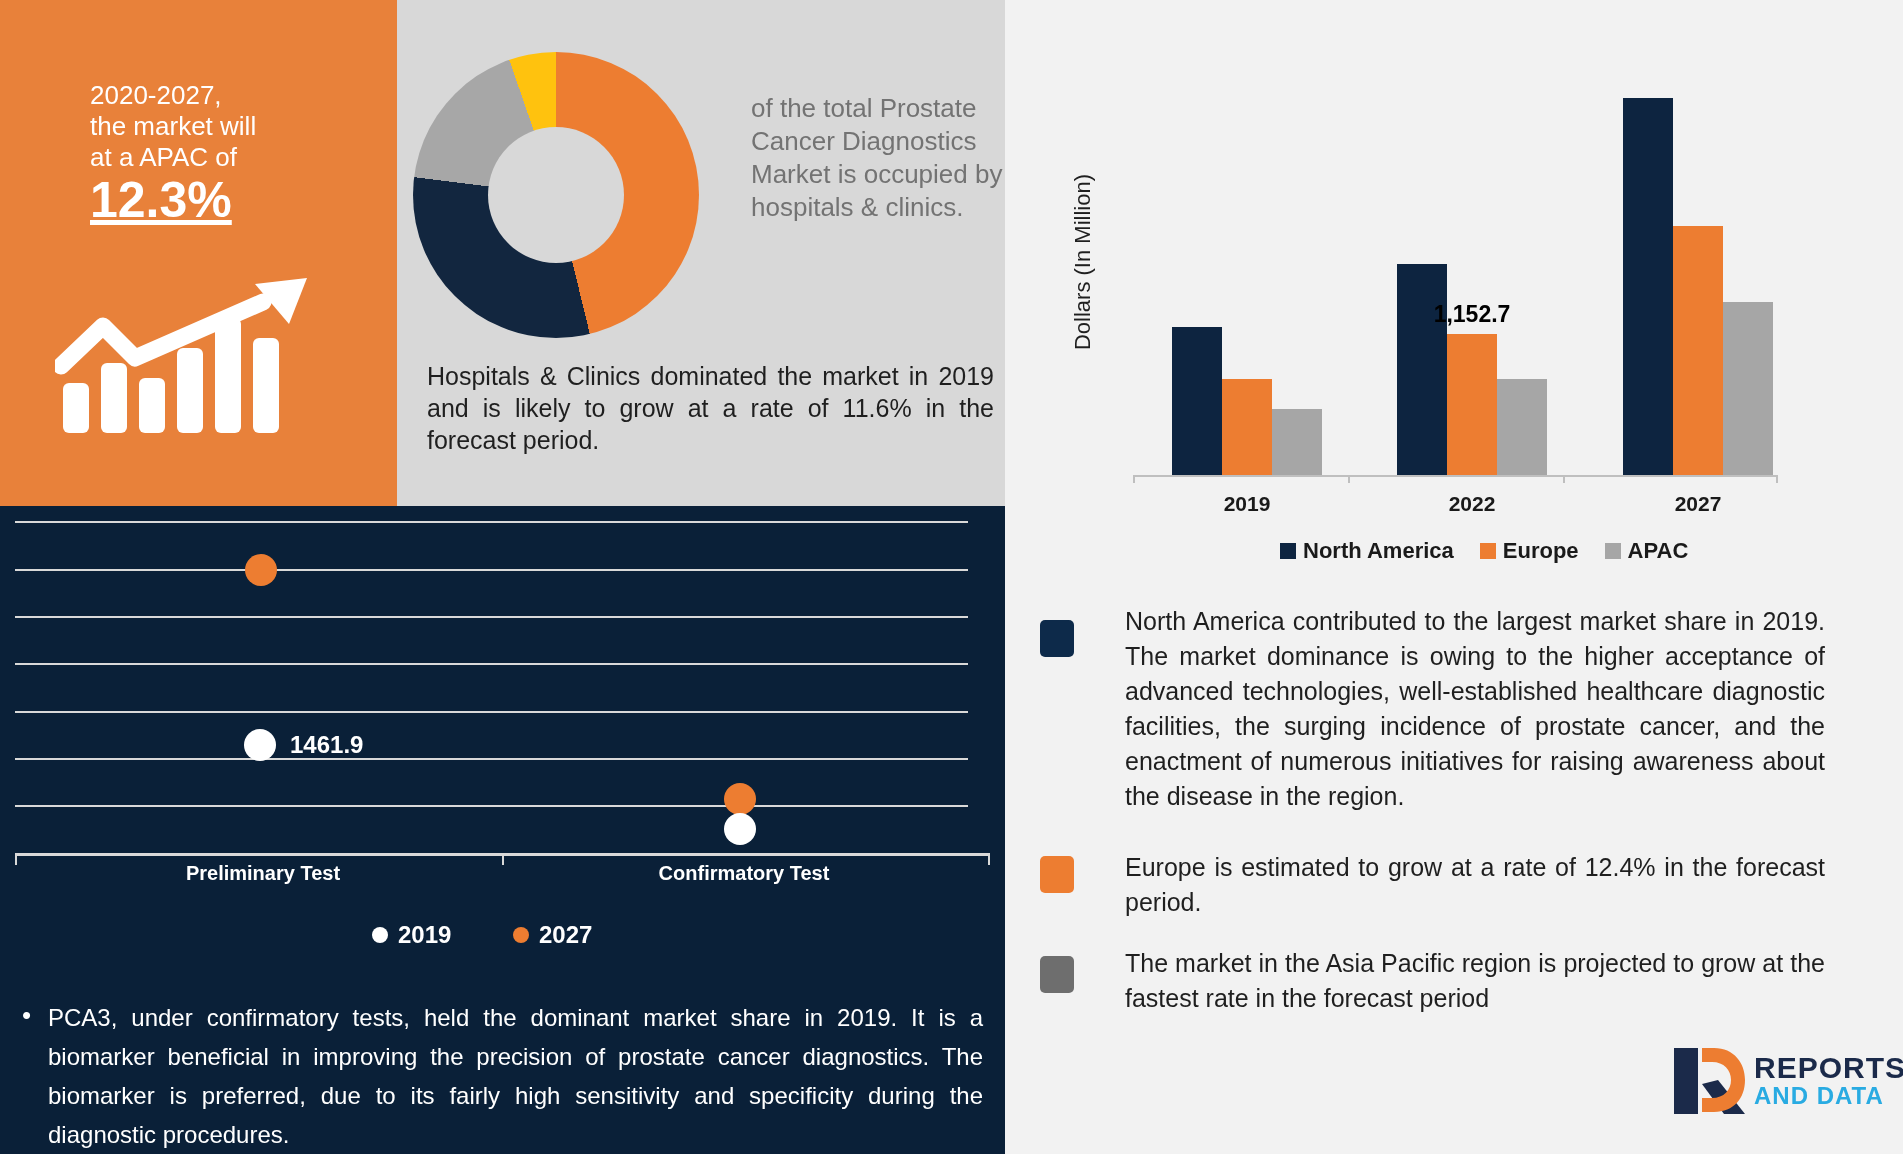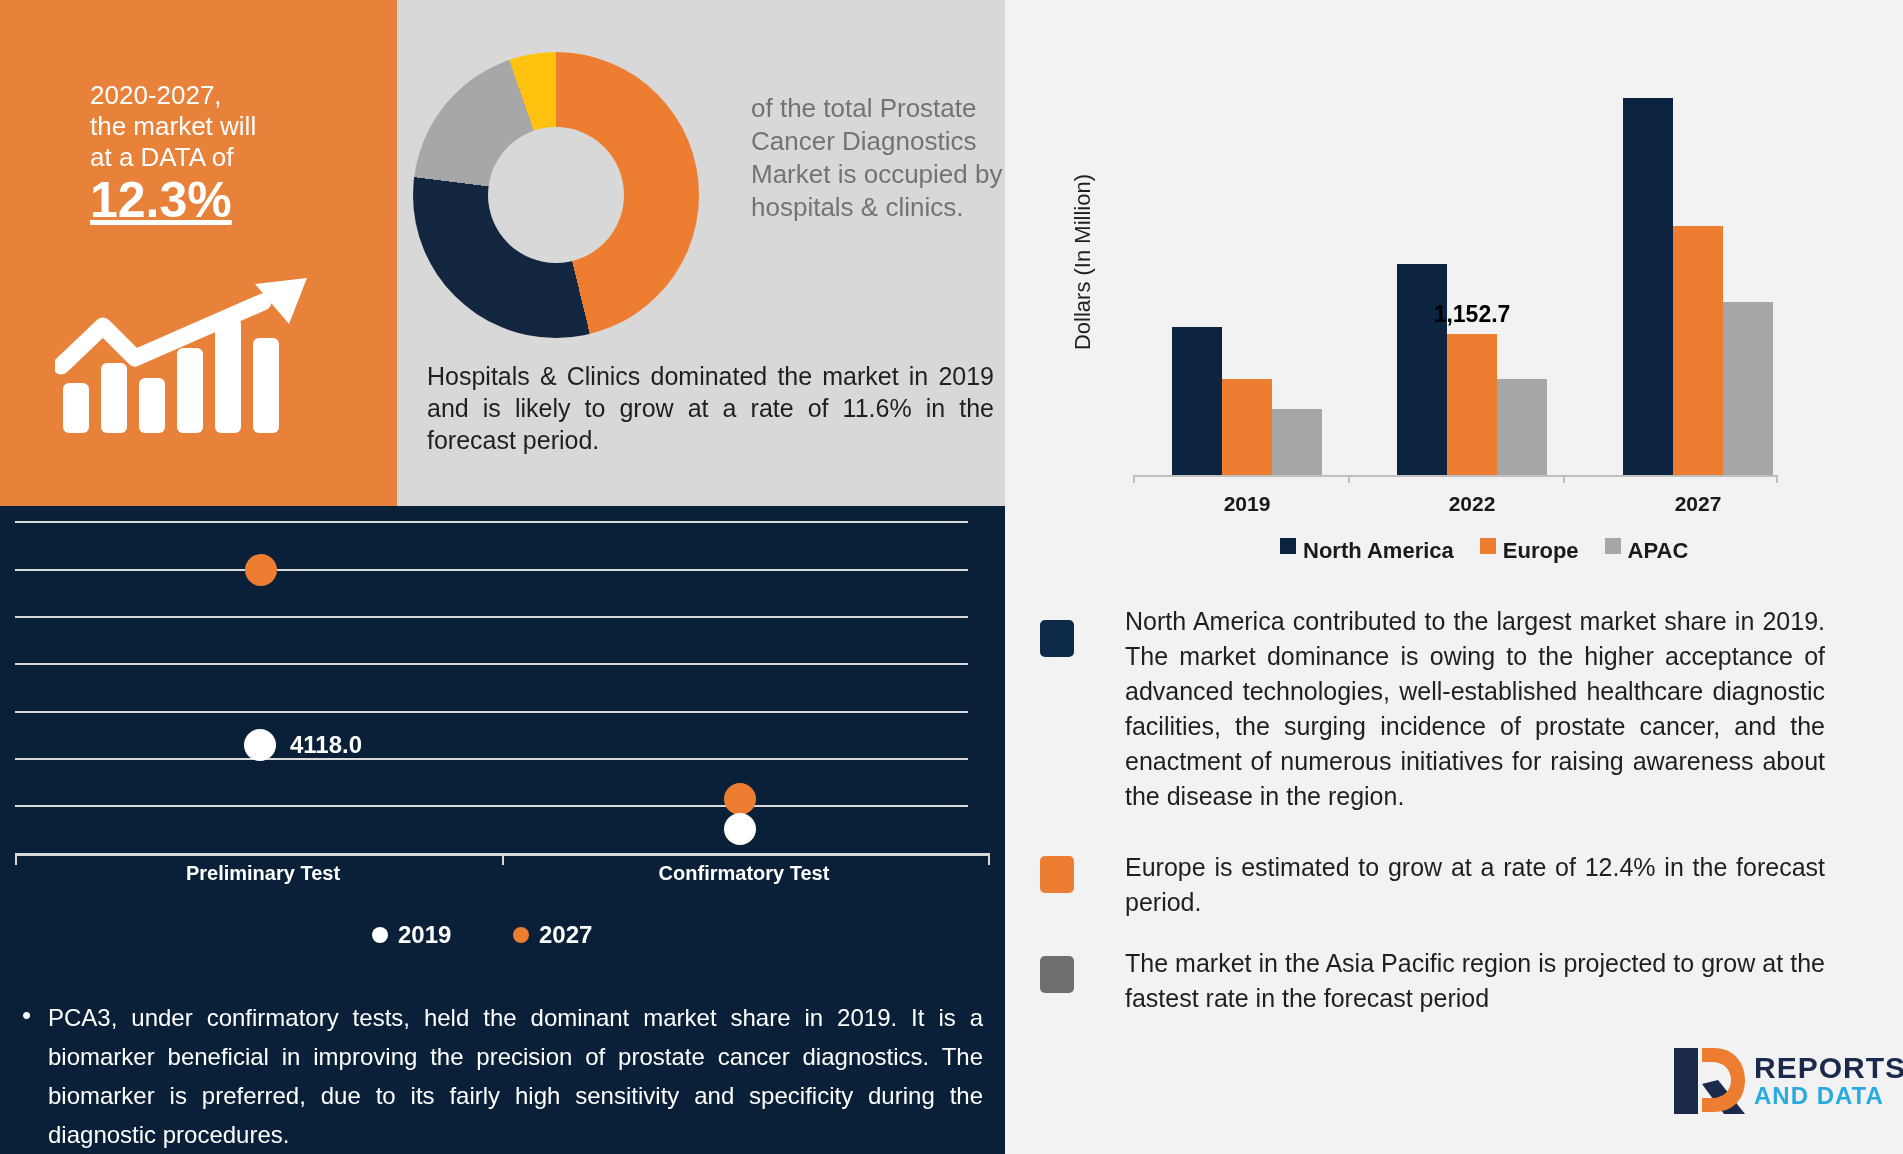--- a/index.html
+++ b/index.html
@@ -37,41 +37,41 @@
   .pca3-dot{left:22px;top:1000px;color:#fff;font-size:26px;}
   
   .bar{position:absolute;}
   .ylab{left:1083px;top:262px;transform:translate(-50%,-50%) rotate(-90deg);
         font-size:22px;color:#1f1f1f;white-space:nowrap;}
   .xbase{left:1133px;top:475px;width:645px;height:2px;background:#BFBFBF;}
   .xtick{top:475px;width:2px;height:8px;background:#BFBFBF;}
   .xlab{top:492px;width:160px;text-align:center;font-weight:bold;font-size:21px;color:#1a1a1a;}
   .bar-vlabel{font-weight:bold;font-size:23px;color:#000;transform:translateX(-50%);margin-top:36px;}
   .blegend{left:1280px;top:538px;width:440px;display:flex;gap:26px;align-items:center;}
-  .blegend .item{display:flex;align-items:flex-start;gap:7px;font-weight:bold;font-size:22px;color:#1a1a1a;}
+  .blegend .item{display:flex;align-items:center;gap:7px;font-weight:bold;font-size:22px;color:#1a1a1a;}
   .blegend .swatch{width:16px;height:16px;}
   
   .logo{left:1672px;top:1046px;display:flex;align-items:center;gap:8px;}
   .logo-line1{font-size:30px;font-weight:bold;color:#1B2A4A;letter-spacing:1px;line-height:30px;}
   .logo-line2{font-size:24px;font-weight:bold;color:#29ABE2;letter-spacing:1px;line-height:26px;}
 </style>
 </head>
 <body>
 
 <div class="canvas">
 
   <div class="abs orange-box"></div>
   <div class="abs gray-box"></div>
   <div class="abs white-panel"></div>
   <div class="abs navy-panel"></div>
 
   <div class="abs ob-text">
     <div>2020-2027,</div>
     <div>the market will</div>
-    <div>at a DATA of</div>
+    <div>at a APAC of</div>
     <div class="ob-cagr">12.3%</div>
   </div>
   <svg class="abs" style="left:55px;top:268px;" width="256" height="165" viewBox="0 0 256 165">
     <rect x="8" y="115" width="26" height="50" rx="6" fill="#fff"></rect>
     <rect x="46" y="95" width="26" height="70" rx="6" fill="#fff"></rect>
     <rect x="84" y="110" width="26" height="55" rx="6" fill="#fff"></rect>
     <rect x="122" y="80" width="26" height="85" rx="6" fill="#fff"></rect>
     <rect x="160" y="50" width="26" height="115" rx="6" fill="#fff"></rect>
     <rect x="198" y="70" width="26" height="95" rx="6" fill="#fff"></rect>
     <polyline points="6,98 48,58 80,90 208,34" fill="none" stroke="#fff" stroke-width="17" stroke-linejoin="round" stroke-linecap="round"></polyline>
@@ -90,21 +90,21 @@
   <div class="abs gline" style="top:711px"></div>
   <div class="abs gline" style="top:758px"></div>
   <div class="abs gline" style="top:805px"></div>
   <div class="abs dbase"></div>
   <div class="abs dtick" style="left:15px"></div>
   <div class="abs dtick" style="left:502px"></div>
   <div class="abs dtick" style="left:988px"></div>
 
   <div class="abs dot" style="left:245px;top:554px;background:#ED7D31"></div>
   <div class="abs dot" style="left:244px;top:729px;background:#FFFFFF"></div>
-  <div class="abs dot-label" style="left:290px;top:731px">4118.0</div>
+  <div class="abs dot-label" style="left:290px;top:731px">1461.9</div>
   <div class="abs dot" style="left:724px;top:783px;background:#ED7D31"></div>
   <div class="abs dot" style="left:724px;top:813px;background:#FFFFFF"></div>
 
   <div class="abs axis-cat" style="left:133px">Preliminary Test</div>
   <div class="abs axis-cat" style="left:614px">Confirmatory Test</div>
 
   <div class="abs dlegend" style="left:372px">
     <span class="swatch" style="background:#FFFFFF"></span>
     <span>2019</span>
   </div>

